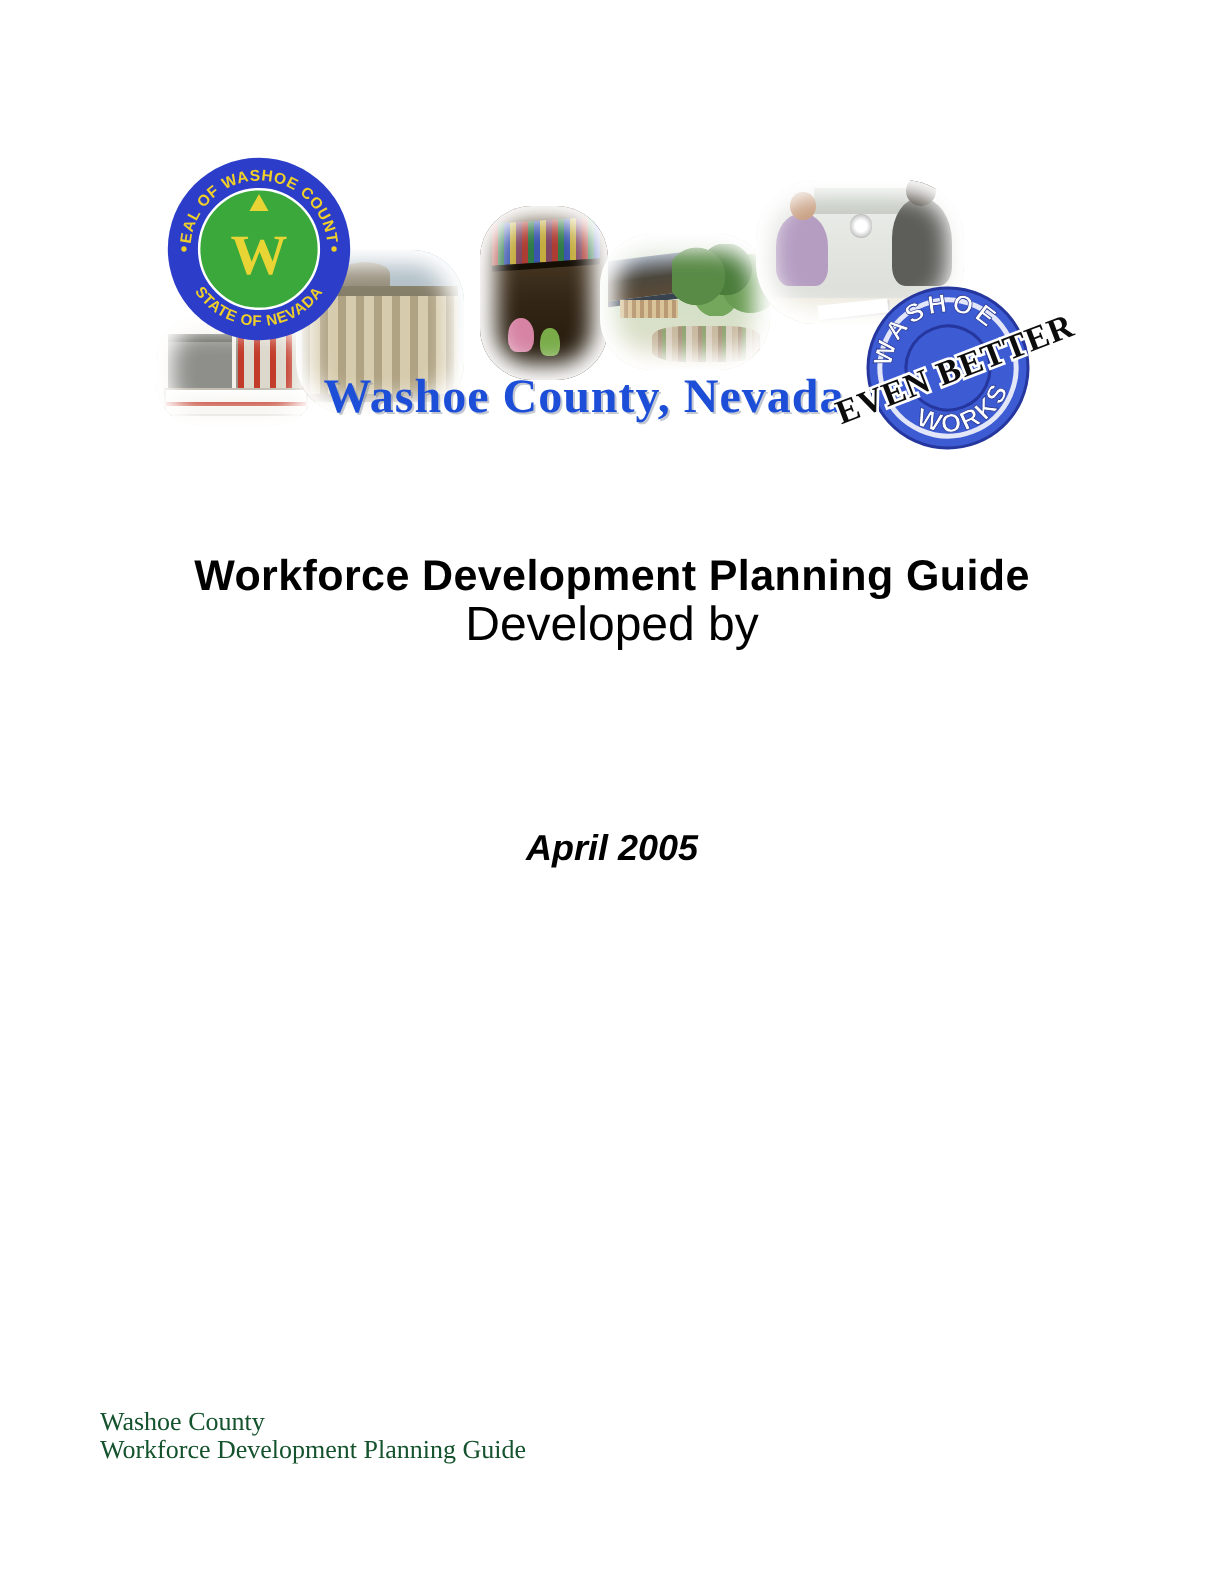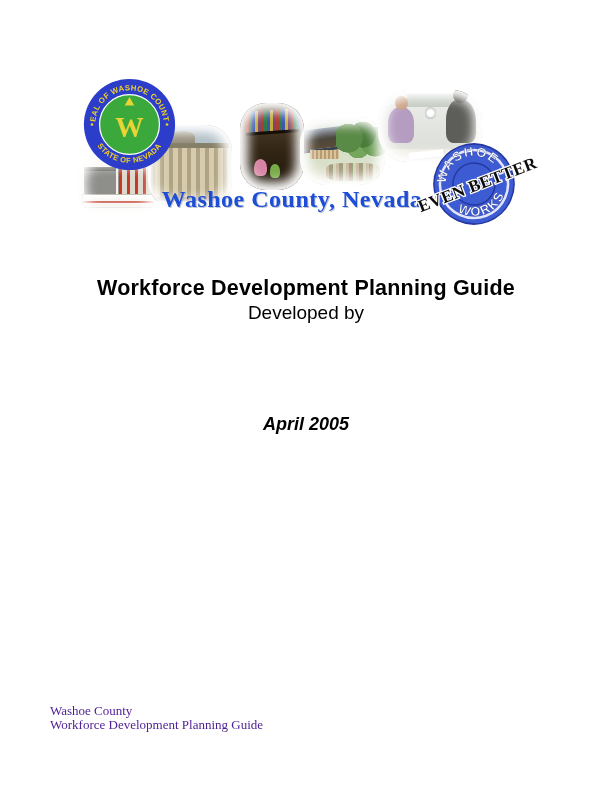--- a/index.html
+++ b/index.html
@@ -90,31 +90,31 @@
   .county-name {
     position:absolute; left:86px; top:114px; width:272px; z-index:4;
     text-align:center; font-family:"Liberation Serif",serif; font-weight:bold;
     font-size:24px; line-height:26px; color:#1d4ed8; letter-spacing:.5px;
     text-shadow:1px 1px 0 rgba(120,130,150,.45);
   }
 
   
   .content { position:absolute; left:0; top:274px; width:612px; text-align:center; }
   .doc-title { margin:0; font-size:21.5px; line-height:28px; font-weight:bold; letter-spacing:.2px; }
-  .doc-sub   { margin:0; font-size:19px; line-height:22px; font-weight:normal; }
+  .doc-sub   { margin:0; font-size:24px; line-height:22px; font-weight:normal; }
 
   .doc-date {
     position:absolute; left:0; top:413px; width:612px; text-align:center;
     font-size:18px; line-height:22px; font-weight:bold; font-style:italic;
   }
 
   
   .page-footer {
     position:absolute; left:50px; top:704px;
-    font-family:"Liberation Serif",serif; font-size:13px; line-height:14px; color:#4c1d95;
+    font-family:"Liberation Serif",serif; font-size:13px; line-height:14px; color:#14532d;
   }
 </style>
 </head>
 <body>
 
 <div class="page">
 
   <div class="collage">
 
     <div class="photo p-station">

